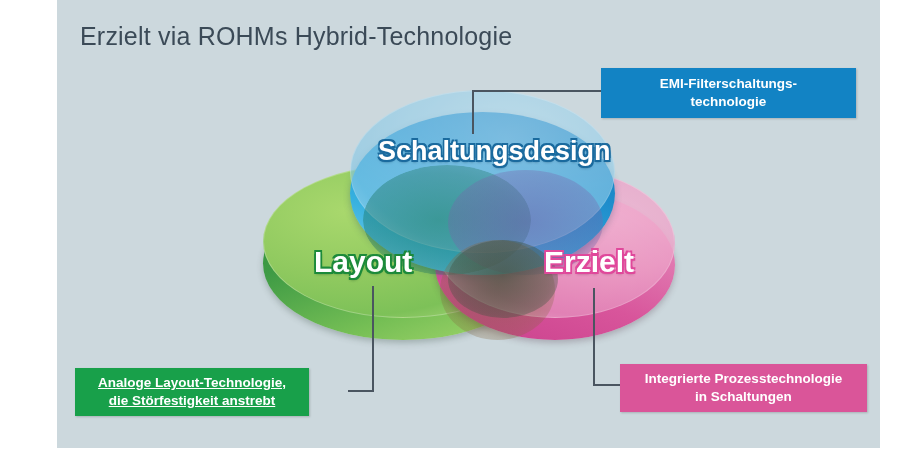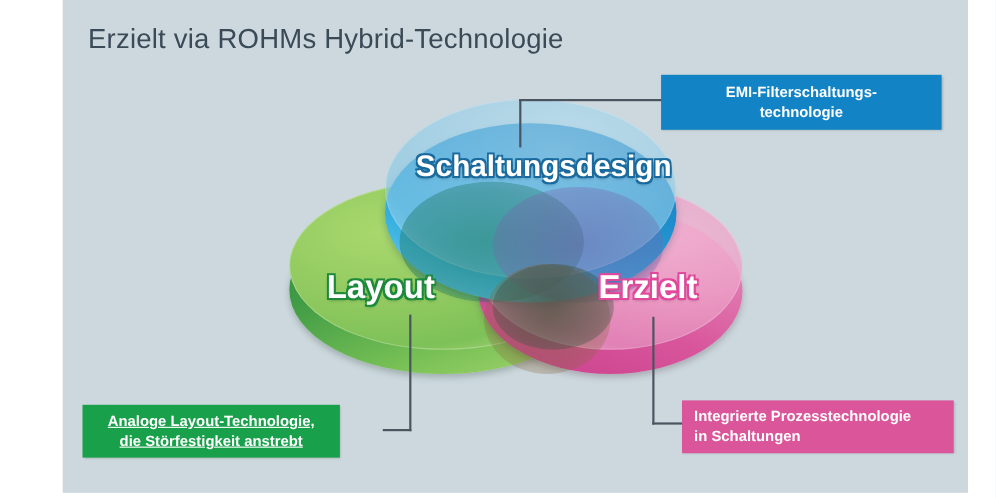--- a/index.html
+++ b/index.html
@@ -59,38 +59,38 @@
   #ov-gp{left:190px;top:150px;width:115px;height:100px;z-index:5;
      background:radial-gradient(ellipse at 50% 45%, rgba(120,95,55,.50) 0%, rgba(130,100,60,.34) 60%, rgba(140,110,70,.12) 100%);}
   #ov-all{left:198px;top:150px;width:110px;height:78px;z-index:6;
      background:radial-gradient(ellipse at 50% 45%, rgba(58,78,62,.62) 0%, rgba(64,84,66,.42) 65%, rgba(70,90,70,.14) 100%);}
 
   
   .disc-label{position:absolute;z-index:9;color:#ffffff;font-weight:bold;white-space:nowrap;padding-left:20px;}
   #label-schaltungsdesign{left:108px;top:46px;font-size:27px;
      text-shadow:-1.6px -1.6px 0 #1a6a9e, 1.6px -1.6px 0 #1a6a9e, -1.6px 1.6px 0 #1a6a9e,
                  1.6px 1.6px 0 #1a6a9e, 0 2px 3px rgba(0,40,70,.55);}
-  #label-layout{left:27px;top:155px;font-size:30px;
+  #label-layout{left:44px;top:155px;font-size:30px;
      text-shadow:-1.8px -1.8px 0 #1c8a3a, 1.8px -1.8px 0 #1c8a3a, -1.8px 1.8px 0 #1c8a3a,
                  1.8px 1.8px 0 #1c8a3a, 0 2px 3px rgba(10,60,20,.5);text-align:right;}
   #label-prozesse{left:274px;top:155px;font-size:30px;
      text-shadow:-1.8px -1.8px 0 #e0489b, 1.8px -1.8px 0 #e0489b, -1.8px 1.8px 0 #e0489b,
                  1.8px 1.8px 0 #e0489b, 0 2px 3px rgba(90,20,60,.45);}
 
   
   .callout{position:absolute;z-index:12;color:#ffffff;font-weight:bold;
            font-size:13.5px;line-height:18px;box-sizing:border-box;}
   #box-emi{left:601px;top:68px;width:255px;height:50px;background:#1283c4;
            padding:7px 10px;text-align:center;
            box-shadow:1px 1px 2px rgba(0,0,0,.18);}
   #box-layout{left:75px;top:368px;width:234px;height:48px;background:#18a04a;
            padding:6px 12px;text-align:center;
            box-shadow:1px 1px 2px rgba(0,0,0,.18);text-decoration:underline;}
   #box-prozess{left:620px;top:364px;width:247px;height:48px;background:#da5599;
-           padding:6px 11px;text-align:left;
+           padding:6px 11px;text-align:center;
            box-shadow:1px 1px 2px rgba(0,0,0,.18);}
 
   
   .conn{position:absolute;background:#4a5560;z-index:11;}
   #conn-blue-v{left:472px;top:90px;width:2px;height:44px;}
   #conn-blue-h{left:472px;top:90px;width:130px;height:2px;}
   #conn-green-v{left:372px;top:286px;width:2px;height:106px;}
   #conn-green-h{left:348px;top:390px;width:26px;height:2px;}
   #conn-pink-v{left:593px;top:288px;width:2px;height:98px;}
   #conn-pink-h{left:593px;top:384px;width:28px;height:2px;}

